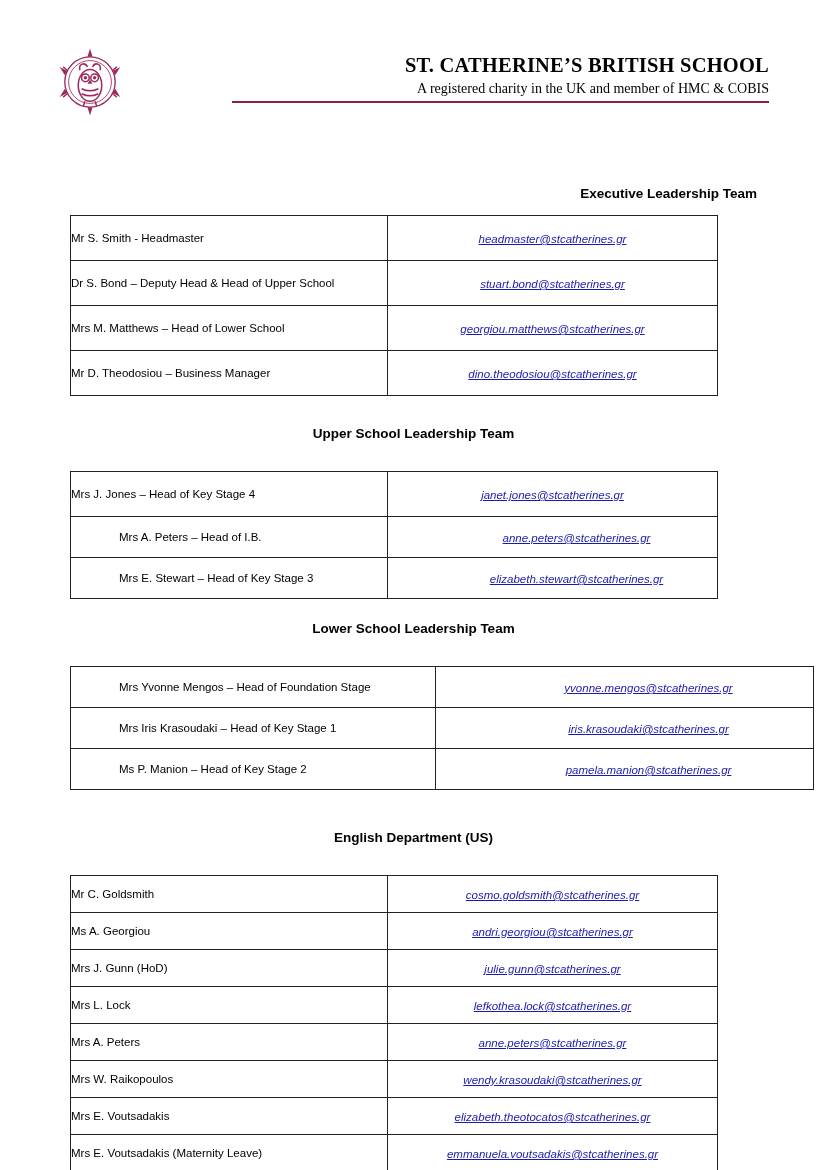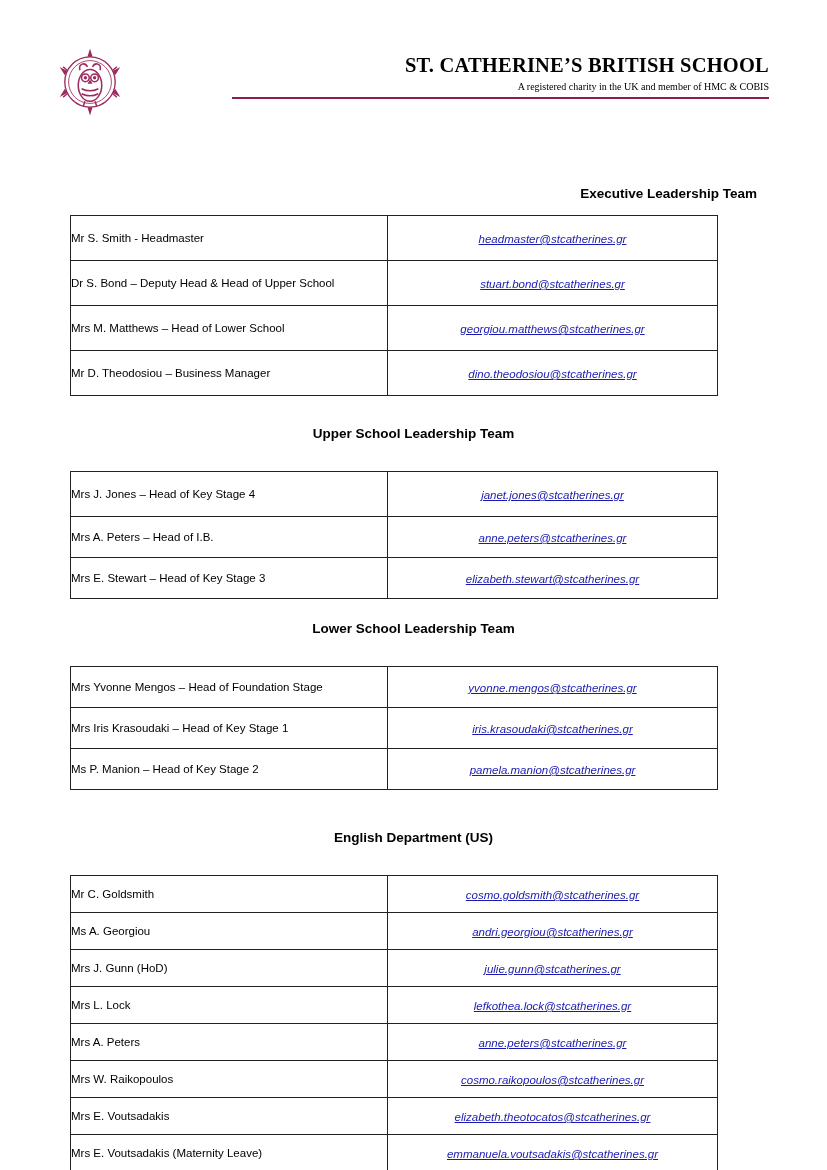--- a/index.html
+++ b/index.html
@@ -46,21 +46,21 @@
   .school-name {
     font-family: "Liberation Serif", serif;
     font-weight: bold;
     font-size: 20.5px;
     letter-spacing: 0.2px;
     color: #000000;
     line-height: 1.1;
   }
   .charity-line {
     font-family: "Liberation Serif", serif;
-    font-size: 10px;
+    font-size: 14px;
     color: #000000;
     margin-top: 4px;
     line-height: 1.2;
   }
   .header-rule {
     margin-top: 4px;
     margin-left: 100px;
     border-bottom: 2px solid #8e1b52;
   }
 
@@ -105,21 +105,21 @@
     padding: 10px 4px;
     font-style: italic;
   }
   td.email a {
     font-family: "Liberation Sans", sans-serif;
     font-size: 11.5px;
     color: #1a1ab0;
     text-decoration: underline;
   }
   .row-tall td.name, .row-tall td.email { padding-top: 13px; padding-bottom: 13px; }
-  .row-mid  td.name, .row-mid  td.email { padding-top: 11px; padding-bottom: 11px; }
+  .row-mid  td.name, .row-mid  td.email { padding-top: 11px; padding-bottom: 11px; padding-left: 48px; }
   .row-slim td.name, .row-slim td.email { padding-top: 9px;  padding-bottom: 9px;  }
 </style>
 </head>
 <body>
 
 <div class="page">
 
   <div class="header">
     <div class="logo">
       <svg viewBox="0 0 100 100" width="84" height="84" aria-hidden="true">
@@ -241,21 +241,21 @@
         <tr class="row-slim">
           <td class="name">Mrs L. Lock</td>
           <td class="email"><a href="#">lefkothea.lock@stcatherines.gr</a></td>
         </tr>
         <tr class="row-slim">
           <td class="name">Mrs A. Peters</td>
           <td class="email"><a href="#">anne.peters@stcatherines.gr</a></td>
         </tr>
         <tr class="row-slim">
           <td class="name">Mrs W. Raikopoulos</td>
-          <td class="email"><a href="#">cosmo.raikopoulos@stcatherines.gr</a></td>
+          <td class="email"><a href="#">wendy.krasoudaki@stcatherines.gr</a></td>
         </tr>
         <tr class="row-slim">
           <td class="name">Mrs E. Voutsadakis</td>
           <td class="email"><a href="#">elizabeth.theotocatos@stcatherines.gr</a></td>
         </tr>
         <tr class="row-slim">
           <td class="name">Mrs E. Voutsadakis (Maternity Leave)</td>
           <td class="email"><a href="#">emmanuela.voutsadakis@stcatherines.gr</a></td>
         </tr>
       </tbody>

